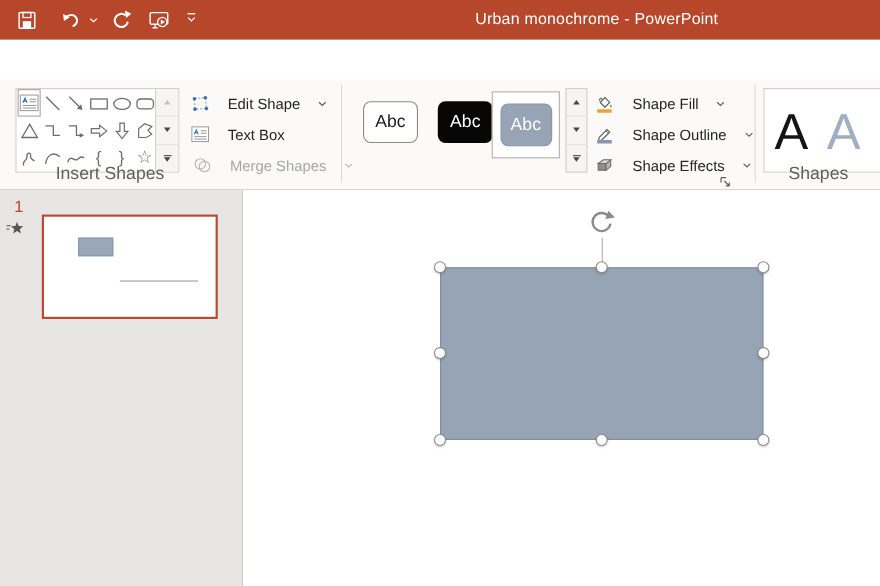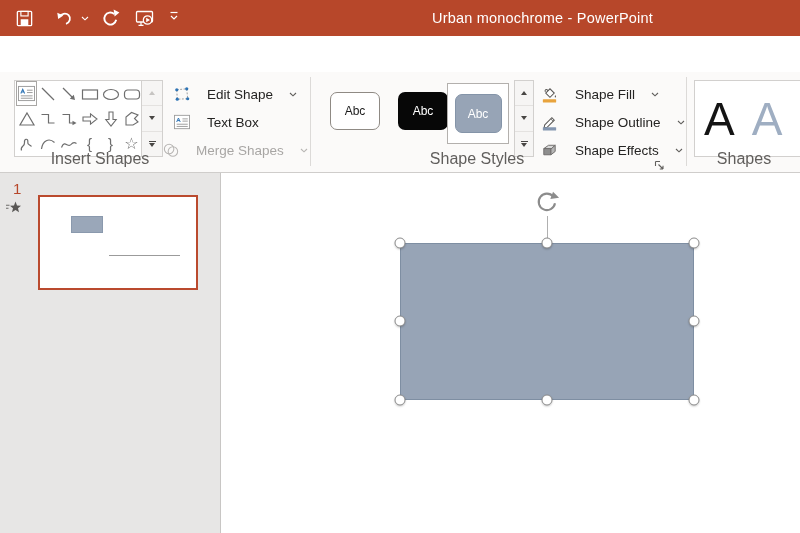--- a/index.html
+++ b/index.html
@@ -36,21 +36,21 @@
   .tri-up { width:0; height:0; border-left:3.5px solid transparent; border-right:3.5px solid transparent; border-bottom:4.5px solid #484644; }
   .tri-up.dis { border-bottom-color:#C6C4C2; }
   .tri-down { width:0; height:0; border-left:3.5px solid transparent; border-right:3.5px solid transparent; border-top:4.5px solid #484644; }
   .morebar { width:7px; height:1.5px; background:#484644; }
 
   
   .ribbon-btn { position:absolute; display:flex; align-items:center; gap:16px; font-size:13.5px; color:#252423; height:24px; white-space:nowrap; }
   .ribbon-btn.disabled { color:#A8A6A4; }
 
   
-  .swatch { position:absolute; width:50px; height:38px; border-radius:7px; display:flex; align-items:center; justify-content:center; font-size:12px; }
+  .swatch { position:absolute; width:50px; height:38px; border-radius:7px; display:flex; align-items:center; justify-content:center; font-size:16px; }
   .swatch.outline { left:330px; top:20px; background:#fff; border:1px solid #8F8A84; color:#1a1a1a; }
   .swatch.black { left:398px; top:20px; background:#070707; color:#fff; }
   .sel-frame { position:absolute; left:447px; top:11px; width:62px; height:61px; background:#fff; border:1px solid #B3B0AD; display:flex; align-items:center; justify-content:center; }
   .swatch.accent { position:static; width:47px; height:39px; background:#97A4B6; border:1px solid #8494A8; color:#fff; }
   .ss-scroll { position:absolute; left:514px; top:8px; width:20px; height:77px; border:1px solid #D2D0CE; background:#F6F5F4; display:flex; flex-direction:column; }
 
   
   .wordart-box { position:absolute; left:694px; top:8px; width:110px; height:77px; background:#fff; border:1px solid #D2D0CE; display:flex; align-items:center; padding-left:9px; gap:17px; }
   .wa-a { font-size:46px; line-height:1; font-weight:500; }
   .wa-a.black { color:#141414; }
@@ -244,21 +244,21 @@
         </svg>
     </div>
     <div class="ribbon-btn" style="left:173px;top:38px">
       <svg width="18" height="16" viewBox="0 0 20 18">
         <rect x="1.5" y="1.5" width="17" height="15" fill="#fff" stroke="#9a9a9a" stroke-width="1"></rect>
         <path d="M4 9 L6 4.5 L8 9 M4.8 7.4 h2.4" fill="none" stroke="#2E74B5" stroke-width="1.1"></path>
         <path d="M10.5 5.5 h6 M10.5 8 h6 M4 11.5 h12.5 M4 14 h12.5" stroke="#8a8a8a" stroke-width="0.9"></path>
       </svg>
       <span>Text Box</span>
     </div>
-    <div class="ribbon-btn disabled" style="left:162px;top:66px">
+    <div class="ribbon-btn disabled" style="left:175px;top:66px">
       <svg width="18" height="18" viewBox="0 0 19 19">
         <circle cx="7.5" cy="8.5" r="5" fill="none" stroke="#B8B6B4" stroke-width="1.1"></circle>
         <circle cx="11.5" cy="11" r="5" fill="none" stroke="#B8B6B4" stroke-width="1.1"></circle>
       </svg>
       <span>Merge Shapes</span>
       <svg width="8" height="5" viewBox="0 0 8 5">
           <path d="M1 1 L4 3.8 L7 1" fill="none" stroke="#B8B6B4" stroke-width="1.1"></path>
         </svg>
     </div>
     <div class="group-label" style="left:0;width:200px">Insert Shapes</div>
@@ -309,21 +309,20 @@
       <svg width="19" height="19" viewBox="0 0 20 20">
         <path d="M4 8 L9 4.5 H16 L11.5 8.5 Z" fill="#D8D8D8" stroke="#6E6C6A" stroke-width="1"></path>
         <path d="M4 8 H11.5 V14.5 H4 Z" fill="#8E8E8E" stroke="#6E6C6A" stroke-width="1"></path>
         <path d="M11.5 8.5 L16 4.5 V11 L11.5 14.5 Z" fill="#B5B5B5" stroke="#6E6C6A" stroke-width="1"></path>
       </svg>
       <span>Shape Effects</span>
       <svg width="8" height="5" viewBox="0 0 8 5">
           <path d="M1 1 L4 3.8 L7 1" fill="none" stroke="#605E5C" stroke-width="1.1"></path>
         </svg>
     </div>
-    <div class="group-label" style="left:322px;width:310px">Shape Styles</div>
     <div class="launcher">
       <svg width="11" height="11" viewBox="0 0 11 11">
         <path d="M1.5 1.5 H6 M1.5 1.5 V6" stroke="#605E5C" stroke-width="1.1" fill="none"></path>
         <path d="M4.5 4.5 L9 9 M9 9 H5.8 M9 9 V5.8" stroke="#605E5C" stroke-width="1.1" fill="none"></path>
       </svg>
     </div>
     <div class="vsep" style="left:686px"></div>
 
     <div class="wordart-box">
       <div class="wa-a black">A</div>

